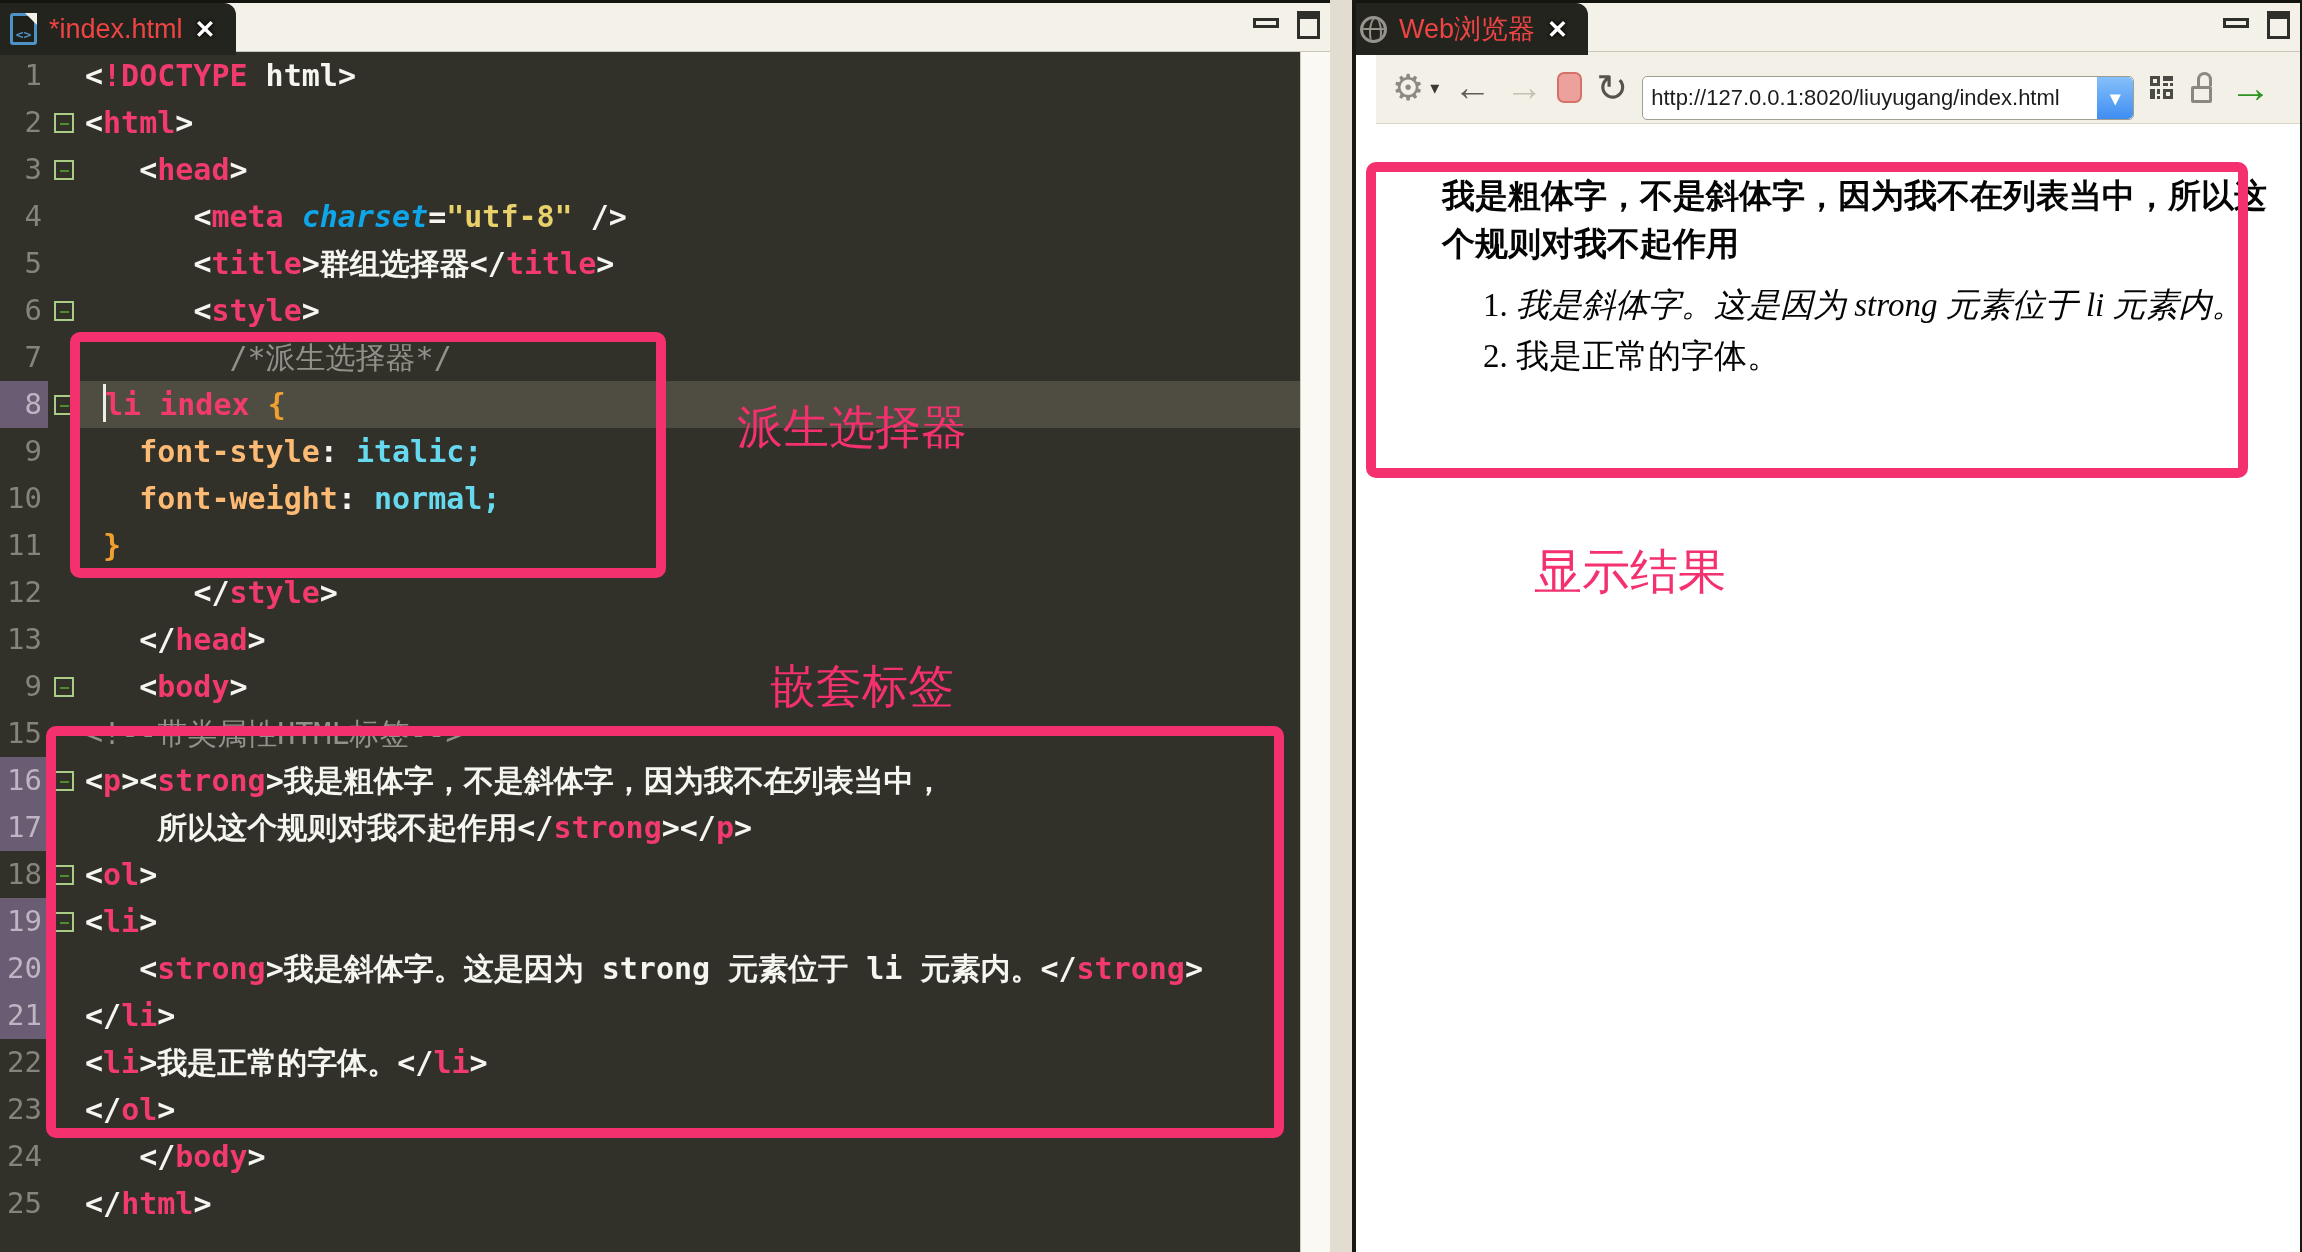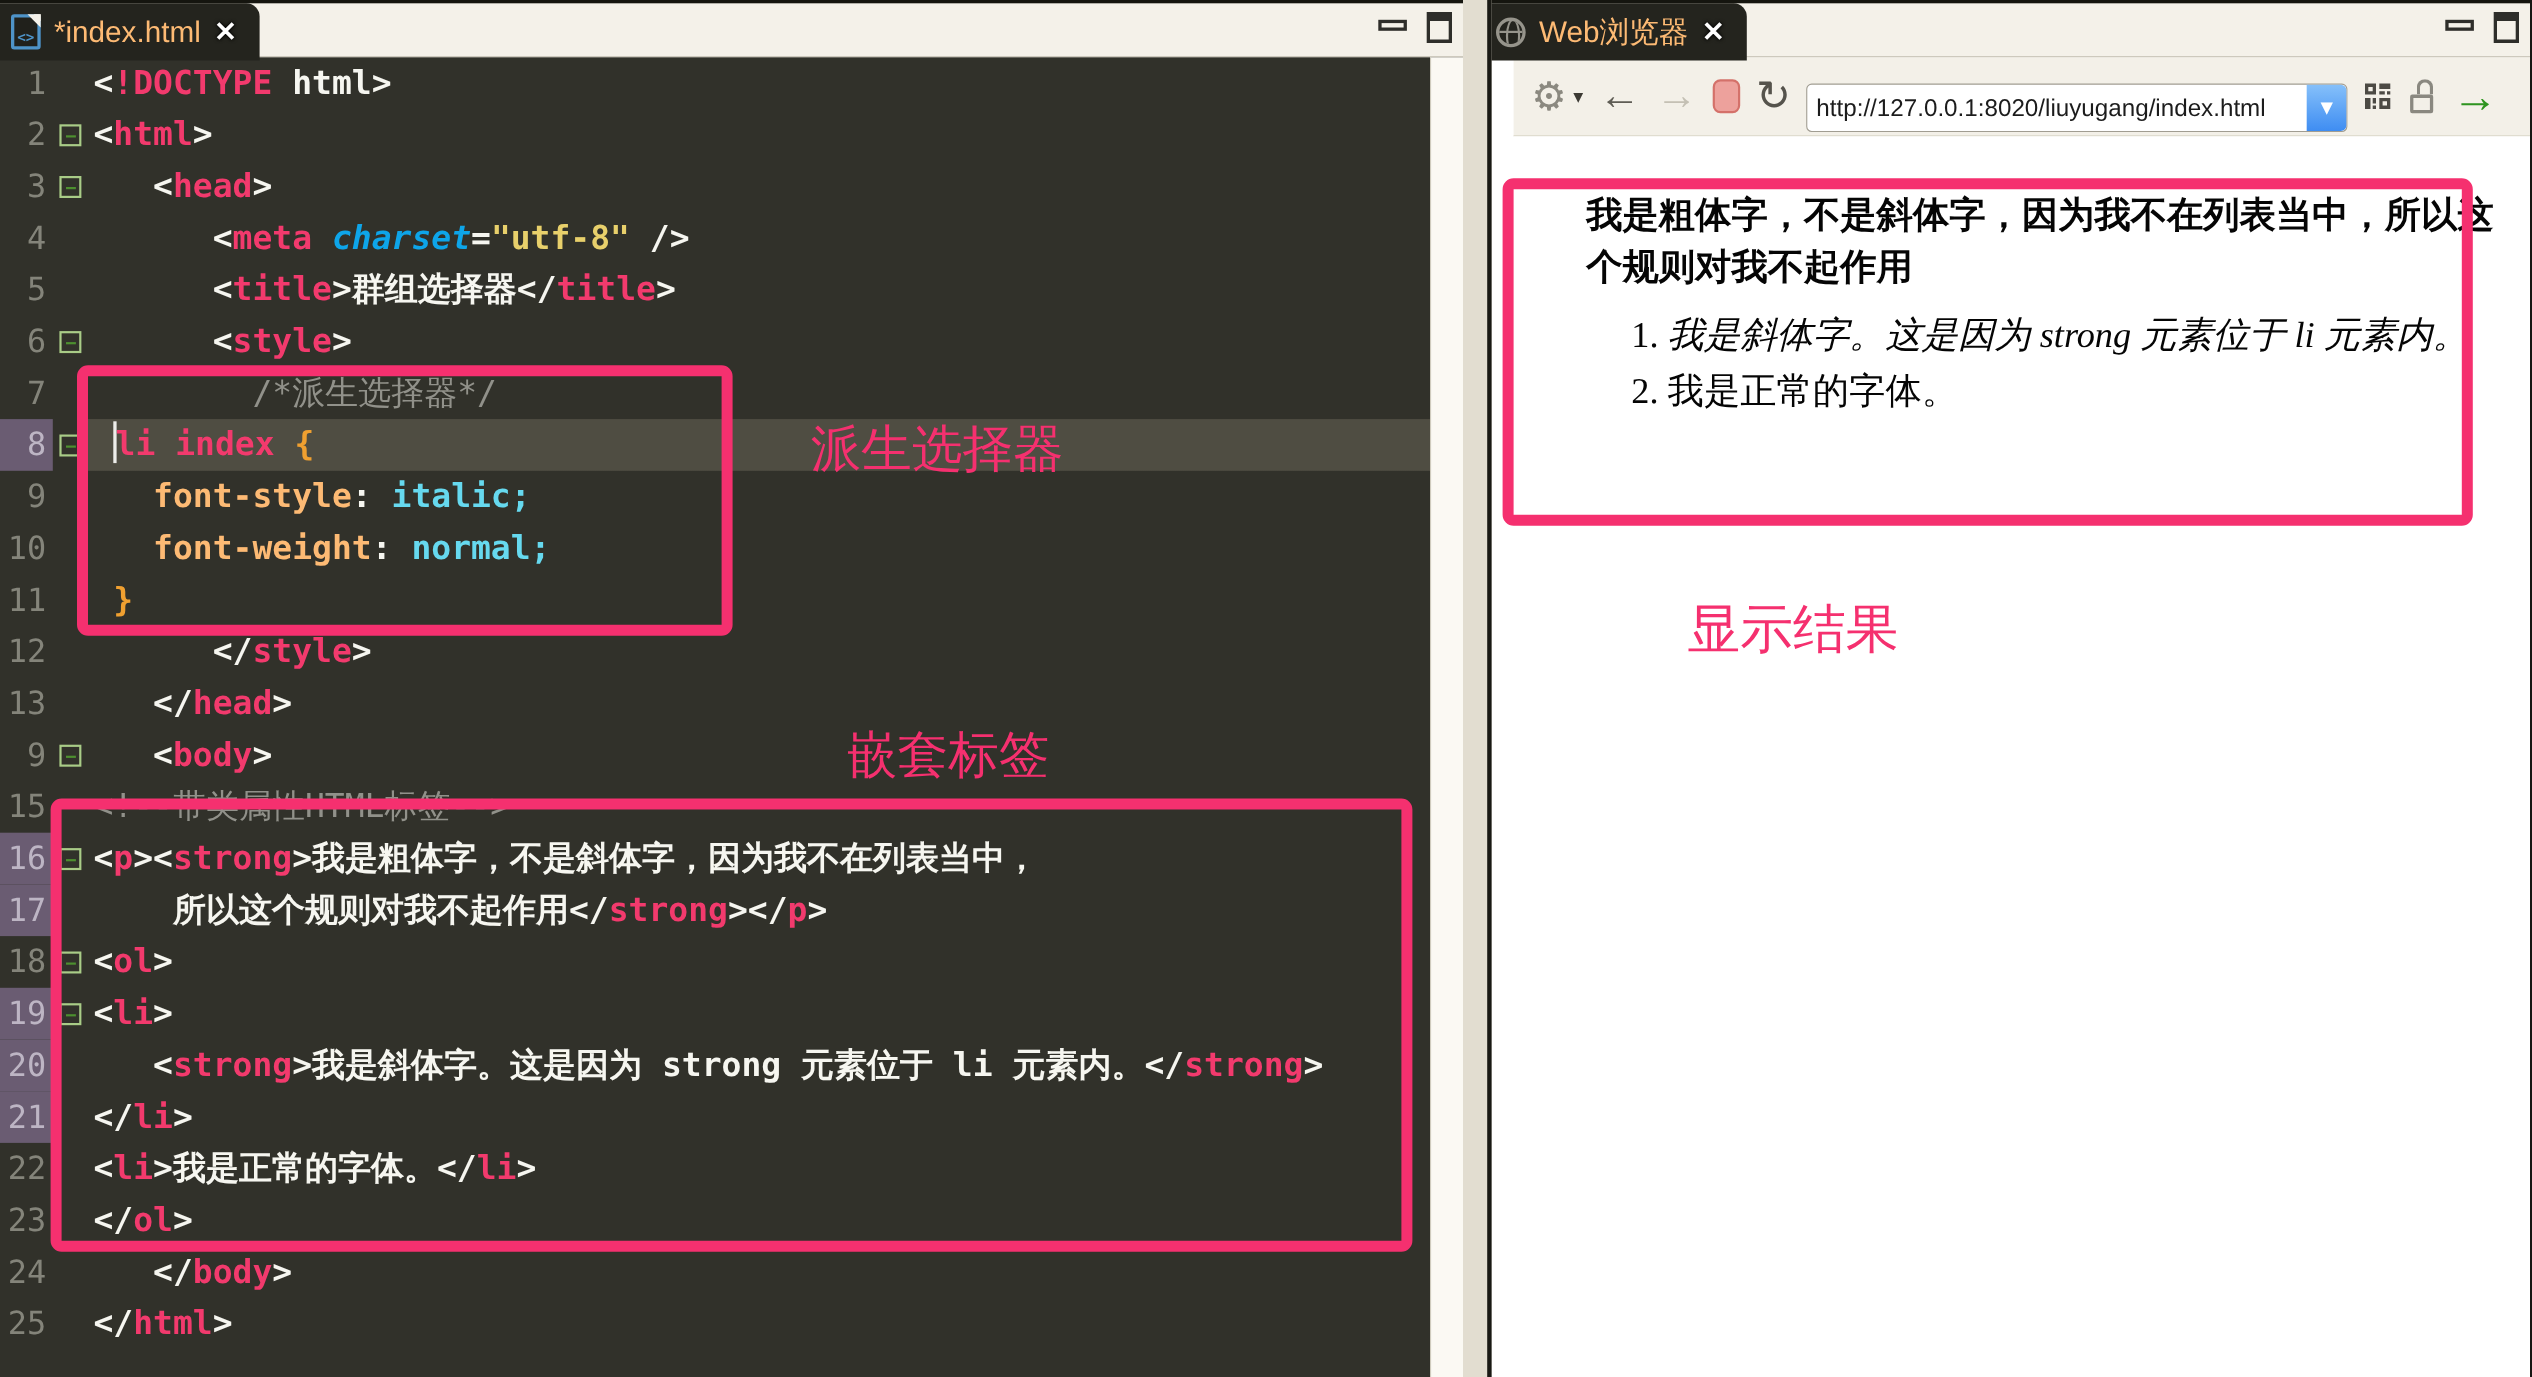--- a/index.html
+++ b/index.html
@@ -18,21 +18,21 @@
              background:#e2ddd0; border-right:4px solid #191914; z-index:3; }
   #pane-right .pane-inner { position:absolute; left:26px; top:0; right:0; bottom:0; background:#fff; }
 
   
   .tabbar { position:absolute; left:0; right:0; top:0; height:52px;
             background:#f4f1e9; border-top:3px solid #15150f;
             border-bottom:1px solid #c9c5b8; z-index:2; }
   .tab { position:absolute; left:0; top:0; height:52px; background:#24241e;
          border-radius:0 12px 0 0; display:flex; align-items:center;
          padding:0 20px 0 10px; gap:12px; cursor:pointer; }
-  .tab-title { color:#fdba74; font-size:27px; white-space:nowrap; }
+  .tab-title { color:#ef4444; font-size:27px; white-space:nowrap; }
   .tab-close { color:#ffffff; font-size:25px; font-weight:bold;
                text-shadow:0 0 4px #000, 0 0 2px #000; }
   .file-icon { width:27px; height:32px; border:3px solid #4e93c8; border-radius:3px;
                position:relative; display:flex; align-items:flex-end; justify-content:center;
                color:#4e93c8; font:bold 13px "DejaVu Sans Mono",monospace; background:#20201b; }
   .file-icon::after { content:""; position:absolute; top:-3px; right:-3px;
                border:6px solid; border-color:#f4f1e9 #f4f1e9 transparent transparent; }
   .globe-icon { width:27px; height:27px; border:3px solid #96948b; border-radius:50%;
                position:relative; overflow:hidden; }
   .globe-icon::before { content:""; position:absolute; left:6px; top:-2px; width:9px; height:27px;
@@ -70,21 +70,21 @@
               vertical-align:-7px; margin-right:-1px; }
 
   
   .ann-box { position:absolute; border:10px solid #f5306f; border-radius:10px;
              z-index:5; pointer-events:none; }
   #ann-box1 { left:70px;  top:332px; width:596px;  height:246px; }
   #ann-box2 { left:46px;  top:726px; width:1238px; height:412px; }
   #ann-box3 { left:1366px; top:162px; width:882px; height:316px; }
   .ann-label { position:absolute; color:#f5306f; font-size:46px; font-weight:500;
                z-index:6; pointer-events:none; white-space:nowrap; }
-  #ann-label1 { left:737px;  top:378px;font-family:Liberation Serif, serif; }
+  #ann-label1 { left:737px;  top:397px;font-family:Liberation Serif, serif; }
   #ann-label2 { left:770px;  top:656px; }
   #ann-label3 { left:1534px; top:540px; font-size:48px; }
 
   
   #toolbar { position:absolute; left:26px; right:0; top:52px; height:72px;
              background:#f3f0e8; border-bottom:1px solid #d8d4c6;
              display:flex; align-items:center; gap:14px; padding:0 14px 0 16px; }
   .tb-gear { font-size:36px; color:#8b8980; line-height:1; }
   .tb-caret { font-size:18px; color:#3c3a34; margin-left:-8px; }
   .tb-back { font-size:38px; color:#5f5d55; font-weight:bold; }

